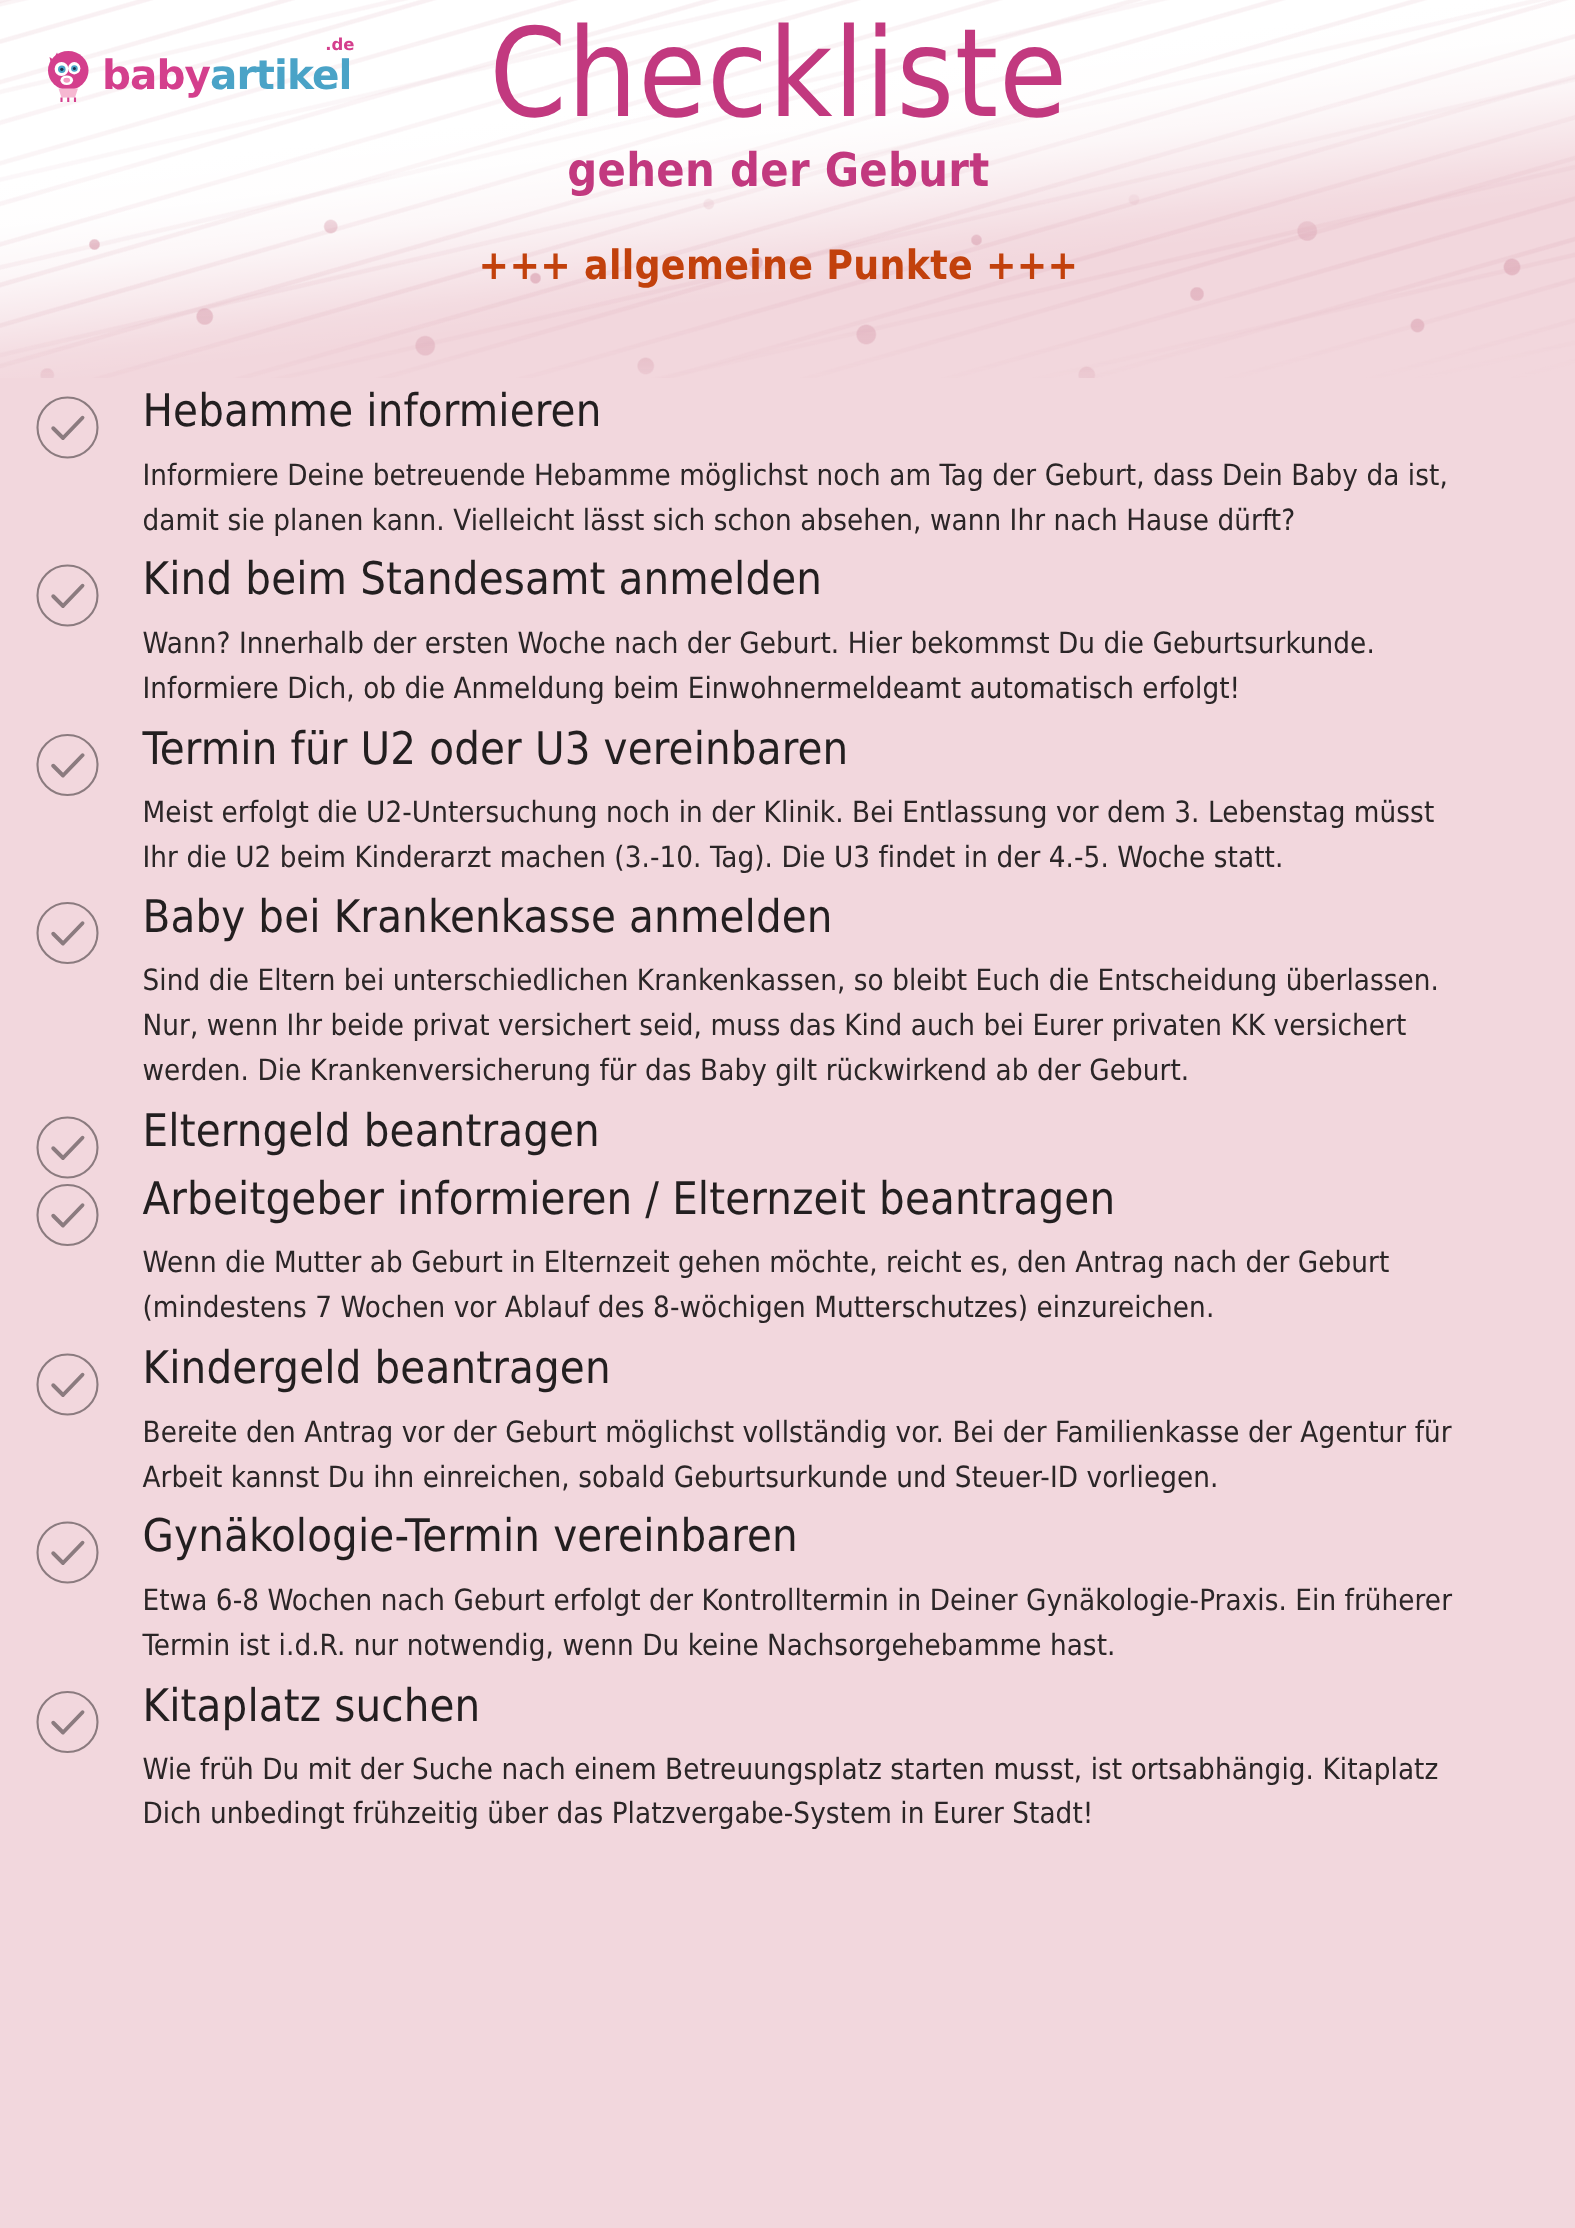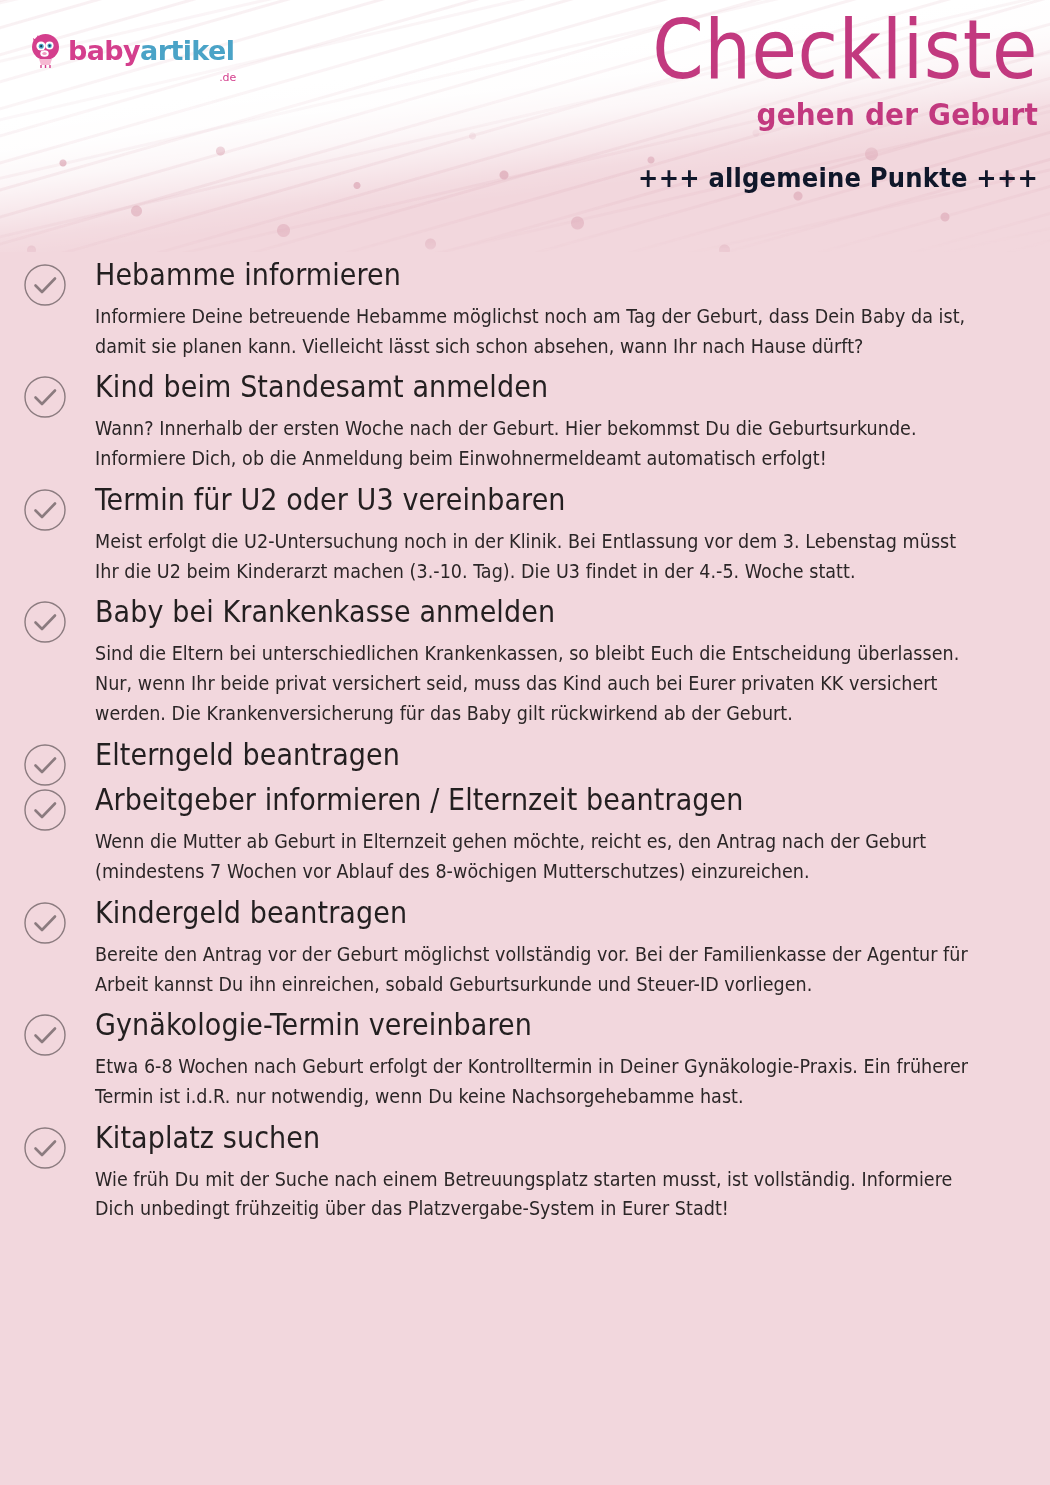--- a/index.html
+++ b/index.html
@@ -105,31 +105,30 @@
     letter-spacing: -.6px;
     line-height: 1;
   }
   .logo-baby { color: #d43f8d; }
   .logo-artikel { color: #4aa3c7; }
   .logo-de {
     position: absolute;
     right: -2px;
     top: -13px;
     font-size: 11px;
-    font-weight: 400;
+    font-weight: 700;
     color: #d43f8d;
     letter-spacing: 0;
-    margin-top: 48px;
   }
 
   
   .title-block {
     position: absolute;
     left: 0; right: 12px; top: 8px;
-    text-align: right;
+    text-align: center;
     z-index: 6;
   }
   .title-main {
     font-family: "DejaVu Sans Condensed", "Liberation Sans Narrow", "Liberation Sans", sans-serif;
     font-size: 82px;
     font-weight: 400;
     color: #c2397f;
     line-height: 1.02;
     letter-spacing: .5px;
   }
@@ -139,21 +138,21 @@
     font-size: 31px;
     font-weight: 700;
     color: #c2397f;
     letter-spacing: .2px;
   }
   .title-section {
     margin-top: 30px;
     font-family: "DejaVu Sans Condensed", "Liberation Sans Narrow", "Liberation Sans", sans-serif;
     font-size: 27px;
     font-weight: 700;
-    color: #0f172a;
+    color: #c2410c;
     letter-spacing: .2px;
   }
 
   
   .list {
     position: relative;
     z-index: 4;
     padding: 4px 0 0 0;
   }
   .item {
@@ -289,15 +288,15 @@
     </svg>
     <p class="item-title">Gynäkologie-Termin vereinbaren</p>
     <p class="item-desc">Etwa 6-8 Wochen nach Geburt erfolgt der Kontrolltermin in Deiner Gynäkologie-Praxis. Ein früherer Termin ist i.d.R. nur notwendig, wenn Du keine Nachsorgehebamme hast.</p>
   </div>
     <div class="item">
     <svg class="check-icon" viewBox="0 0 46 46">
       <circle cx="23" cy="23" r="20" fill="none" stroke="#8b7b7f" stroke-width="1.4"></circle>
       <path d="M13.5 23.5 L20 30 L33 16.5" fill="none" stroke="#8b7b7f" stroke-width="2.6" stroke-linecap="round" stroke-linejoin="round"></path>
     </svg>
     <p class="item-title">Kitaplatz suchen</p>
-    <p class="item-desc">Wie früh Du mit der Suche nach einem Betreuungsplatz starten musst, ist vollständig. Informiere Dich unbedingt frühzeitig über das Platzvergabe-System in Eurer Stadt!</p>
+    <p class="item-desc">Wie früh Du mit der Suche nach einem Betreuungsplatz starten musst, ist ortsabhängig. Kitaplatz Dich unbedingt frühzeitig über das Platzvergabe-System in Eurer Stadt!</p>
   </div>
   </div>
 
 </body></html>

